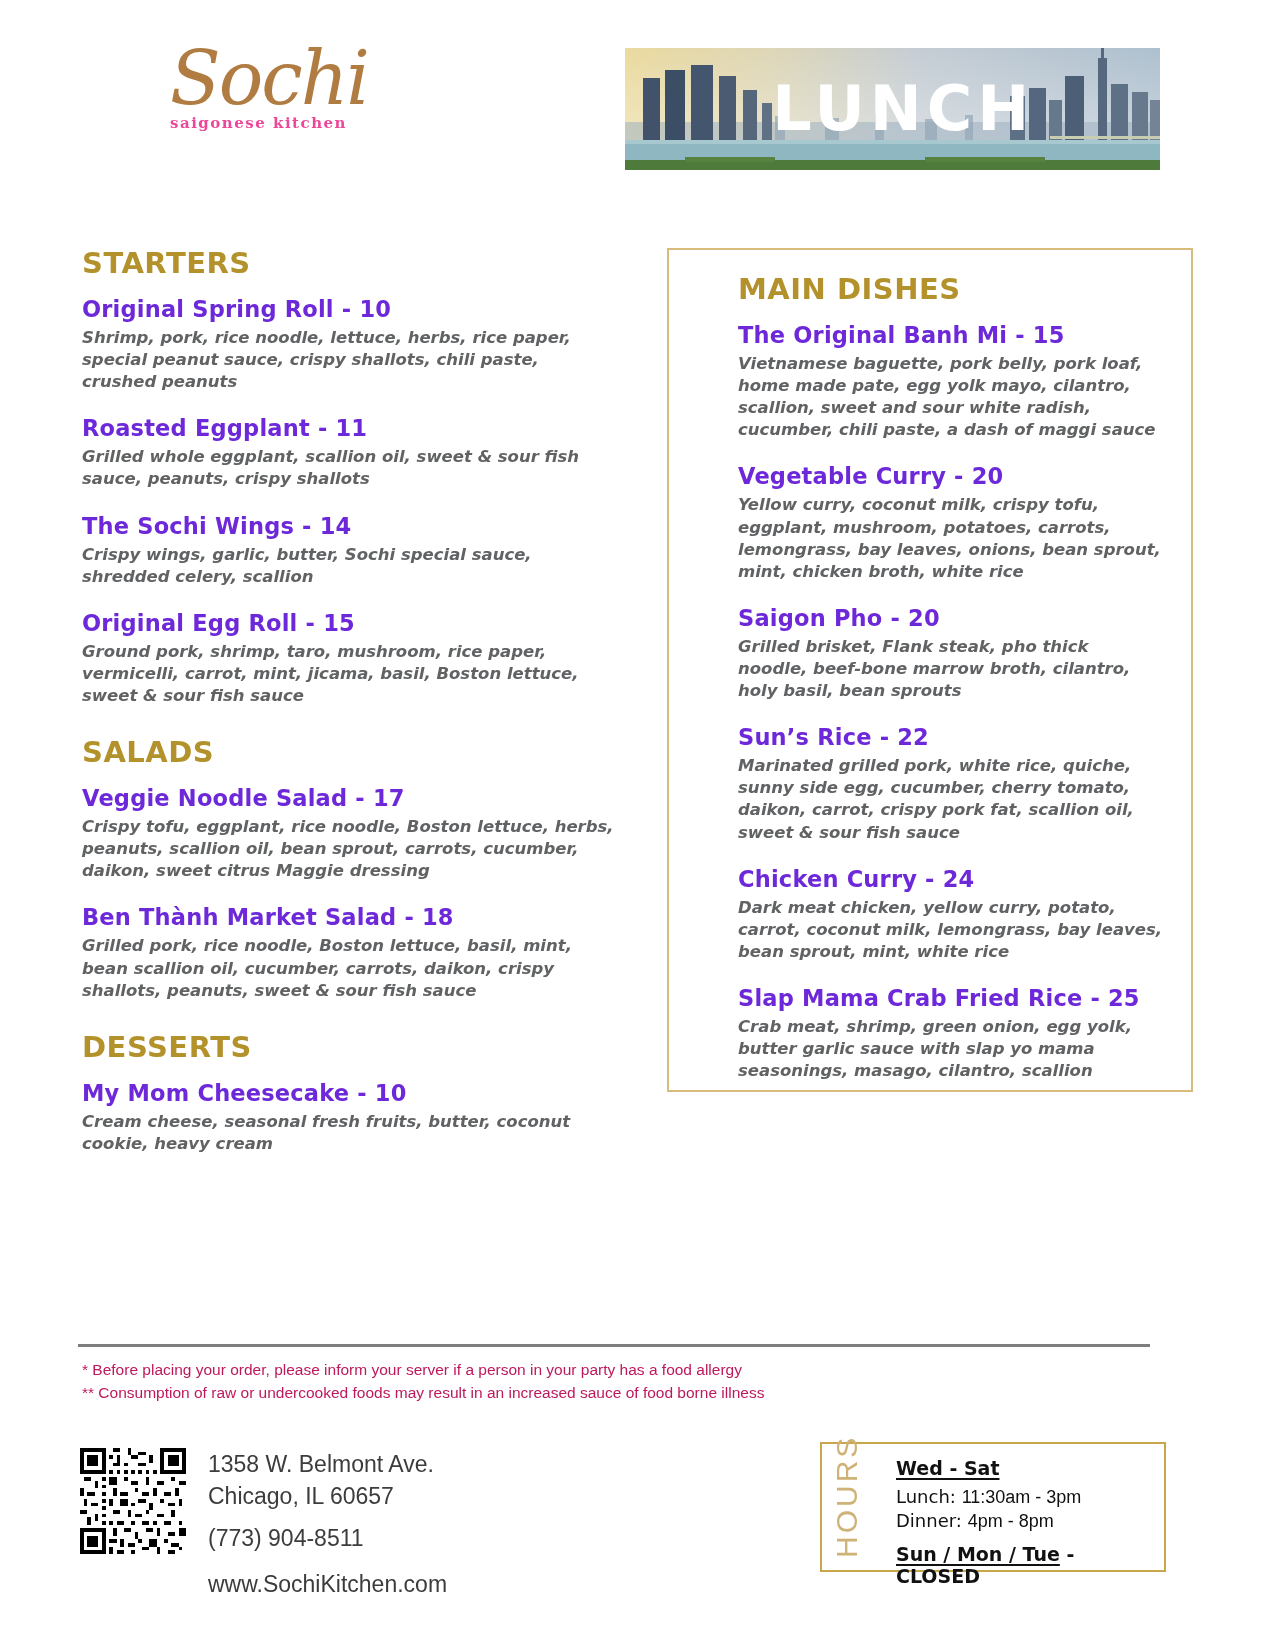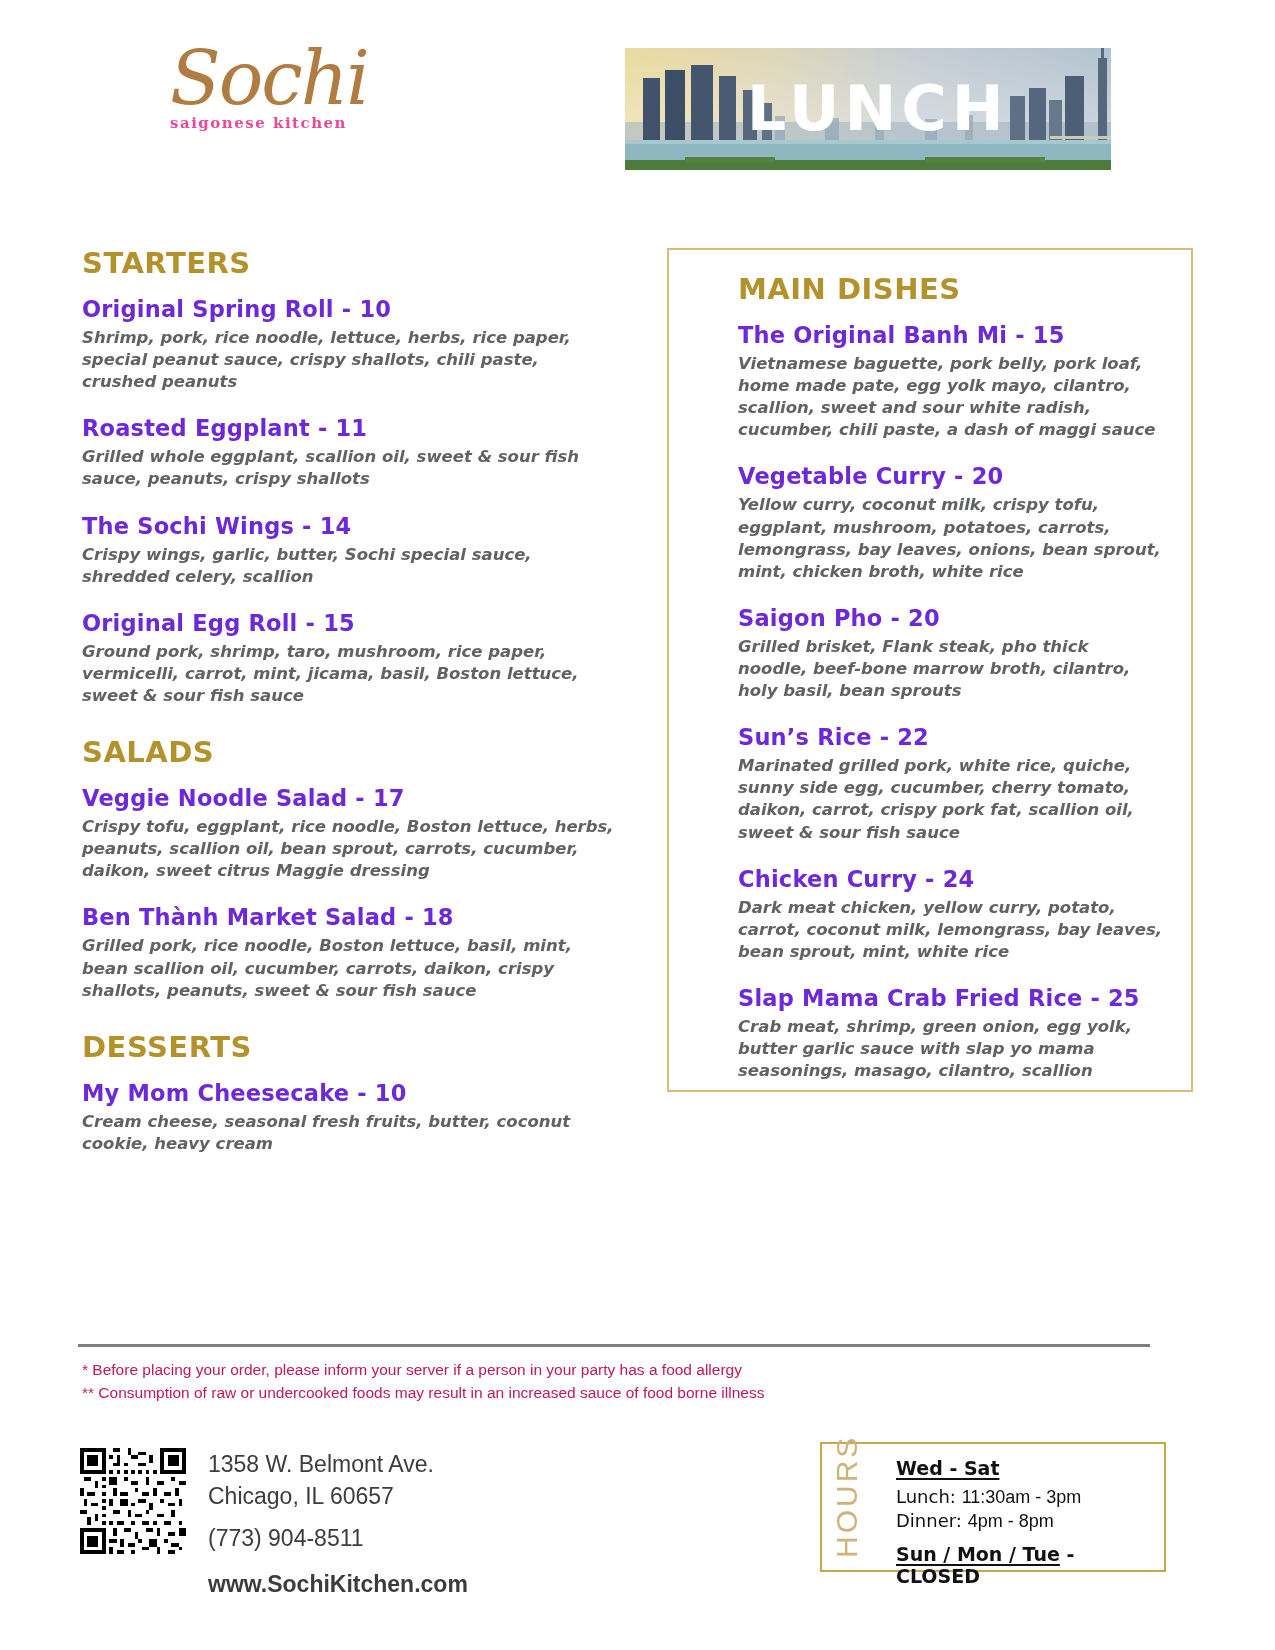--- a/index.html
+++ b/index.html
@@ -5,21 +5,21 @@
   html,body{margin:0;padding:0;}
   body{background:#ffffff;font-family:"DejaVu Sans",sans-serif;}
   .page{position:relative;width:1275px;height:1650px;background:#ffffff;overflow:hidden;}
 
   
   .logo{position:absolute;left:170px;top:40px;width:320px;}
   .logo-script{font-family:"DejaVu Serif",serif;font-style:italic;font-size:74px;line-height:1.05;color:#B07C42;letter-spacing:-2px;}
   .logo-tagline{margin-top:-4px;font-family:"DejaVu Serif",serif;font-weight:700;font-size:15px;letter-spacing:1.5px;color:#ec4899;}
 
   
-  .banner{position:absolute;left:625px;top:48px;width:486px;height:122px;overflow:hidden;}
+  .banner{position:absolute;left:625px;top:48px;width:535px;height:122px;overflow:hidden;}
   .banner svg{display:block;}
   .banner-title{position:absolute;top:50%;left:52%;transform:translate(-50%,-50%);
     font-size:62px;font-weight:800;color:#ffffff;letter-spacing:5px;line-height:1;}
 
   
   .col-left{position:absolute;left:82px;top:246px;width:532px;}
   .main-box{position:absolute;left:667px;top:248px;width:526px;height:844px;
     border:2px solid #D8BC7C;box-sizing:border-box;padding:22px 28px 0 69px;background:#fff;}
 
   .section{margin-bottom:28px;}
@@ -32,21 +32,21 @@
   .rule{position:absolute;left:78px;top:1344px;width:1072px;height:3px;background:#7E7E7E;}
   .footnotes{position:absolute;left:82px;top:1358px;width:900px;
     font-family:"Liberation Sans",sans-serif;font-size:15.5px;color:#be185d;line-height:1.5;}
   .footnotes p{margin:0;}
 
   
   .qr{position:absolute;left:80px;top:1448px;width:106px;height:106px;}
   .contact{position:absolute;left:208px;top:1448px;font-family:"Liberation Sans",sans-serif;
     font-size:23px;color:#3C3C3C;line-height:1.4;}
   .contact .phone{margin-top:10px;}
-  .contact .website{margin-top:13px;font-weight:bold;}
+  .contact .website{margin-top:13px;}
 
   
   .hours-box{position:absolute;left:820px;top:1442px;width:346px;height:130px;
     border:2px solid #C8A64B;box-sizing:border-box;background:#fff;}
   .hours-label{position:absolute;left:8px;top:10px;height:104px;
     writing-mode:vertical-rl;transform:rotate(180deg);
     font-family:"Liberation Sans",sans-serif;font-size:30px;font-weight:500;
     color:#CFB277;letter-spacing:3px;}
   .hours-content{position:absolute;left:74px;top:13px;color:#111111;}
   .days-open{font-size:19px;font-weight:800;text-decoration:underline;

